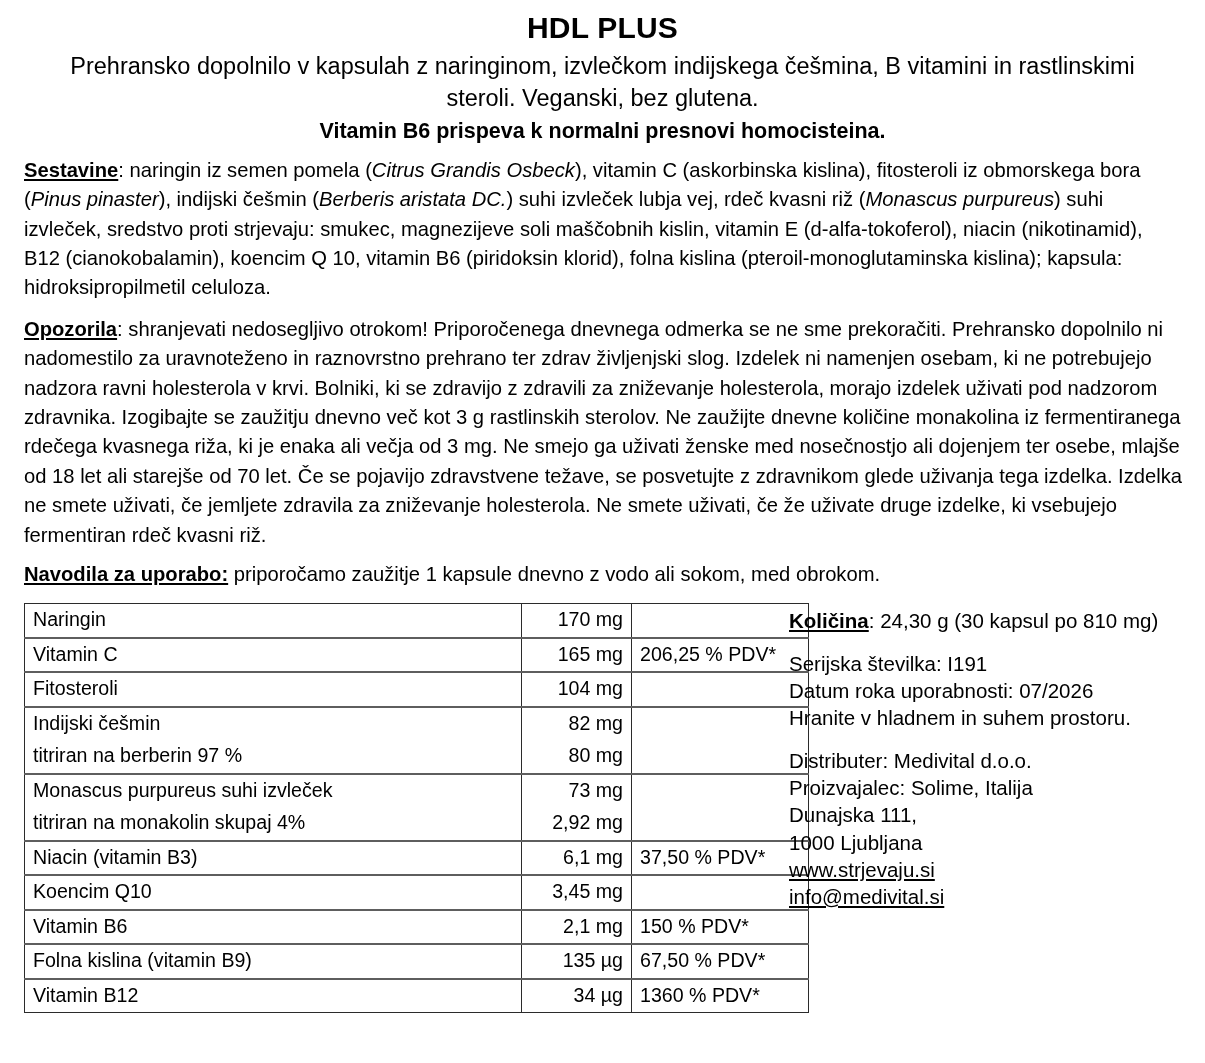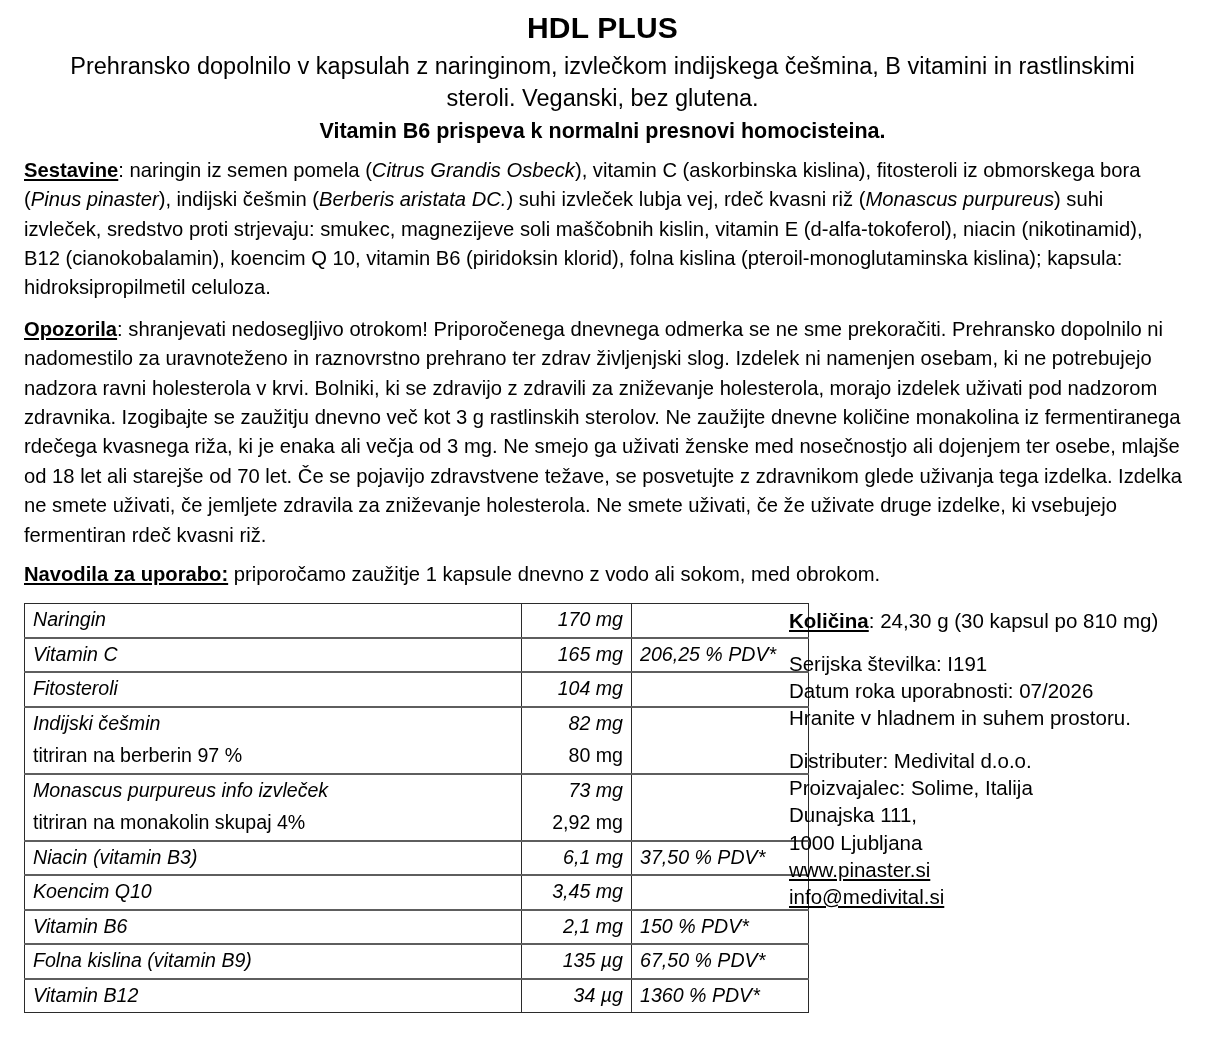--- a/index.html
+++ b/index.html
@@ -100,21 +100,21 @@
     height: 21px;
     vertical-align: middle;
     border-left: 1px solid #2b2b2b;
     border-right: 1px solid #2b2b2b;
   }
   td.c-name  { width: 480px; text-align: left; padding-left: 10px; }
   td.c-amt   { width: 93px;  text-align: right; padding-right: 9px; }
   td.c-pdv   { width: 160px; text-align: left; padding-left: 10px; }
 
   
-  tr.grp > td { border-top: 2px solid #5e5e5e; font-style: italic; }
+  tr.grp > td { border-top: 2px solid #5e5e5e; }
   tr.sub > td { border-top: none; }
   tr.first > td { border-top: none; }
 
   
   .r-head { margin: 0 0 16px 0; }
   .r-block { margin: 0 0 16px 0; }
   .r-line { display: block; }
   .r-link {
     display: block;
     text-decoration: underline;
@@ -162,21 +162,21 @@
               <td class="c-name">Indijski češmin</td>
               <td class="c-amt">82 mg</td>
               <td class="c-pdv"></td>
             </tr>
             <tr class="sub">
               <td class="c-name">titriran na berberin 97 %</td>
               <td class="c-amt">80 mg</td>
               <td class="c-pdv"></td>
             </tr>
             <tr class="grp">
-              <td class="c-name">Monascus purpureus info izvleček</td>
+              <td class="c-name">Monascus purpureus suhi izvleček</td>
               <td class="c-amt">73 mg</td>
               <td class="c-pdv"></td>
             </tr>
             <tr class="sub">
               <td class="c-name">titriran na monakolin skupaj 4%</td>
               <td class="c-amt">2,92 mg</td>
               <td class="c-pdv"></td>
             </tr>
             <tr class="grp">
               <td class="c-name">Niacin (vitamin B3)</td>
@@ -215,19 +215,19 @@
         <span class="r-line">Serijska številka: I191</span>
         <span class="r-line">Datum roka uporabnosti: 07/2026</span>
         <span class="r-line">Hranite v hladnem in suhem prostoru.</span>
       </div>
 
       <div class="r-block">
         <span class="r-line">Distributer: Medivital d.o.o.</span>
         <span class="r-line">Proizvajalec: Solime, Italija</span>
         <span class="r-line">Dunajska 111,</span>
         <span class="r-line">1000 Ljubljana</span>
-        <span class="r-link">www.pinaster.si</span>
+        <span class="r-link">www.strjevaju.si</span>
         <span class="r-link">info@medivital.si</span>
       </div>
     </div>
 
   </div>
 </div>
 
 </body></html>

